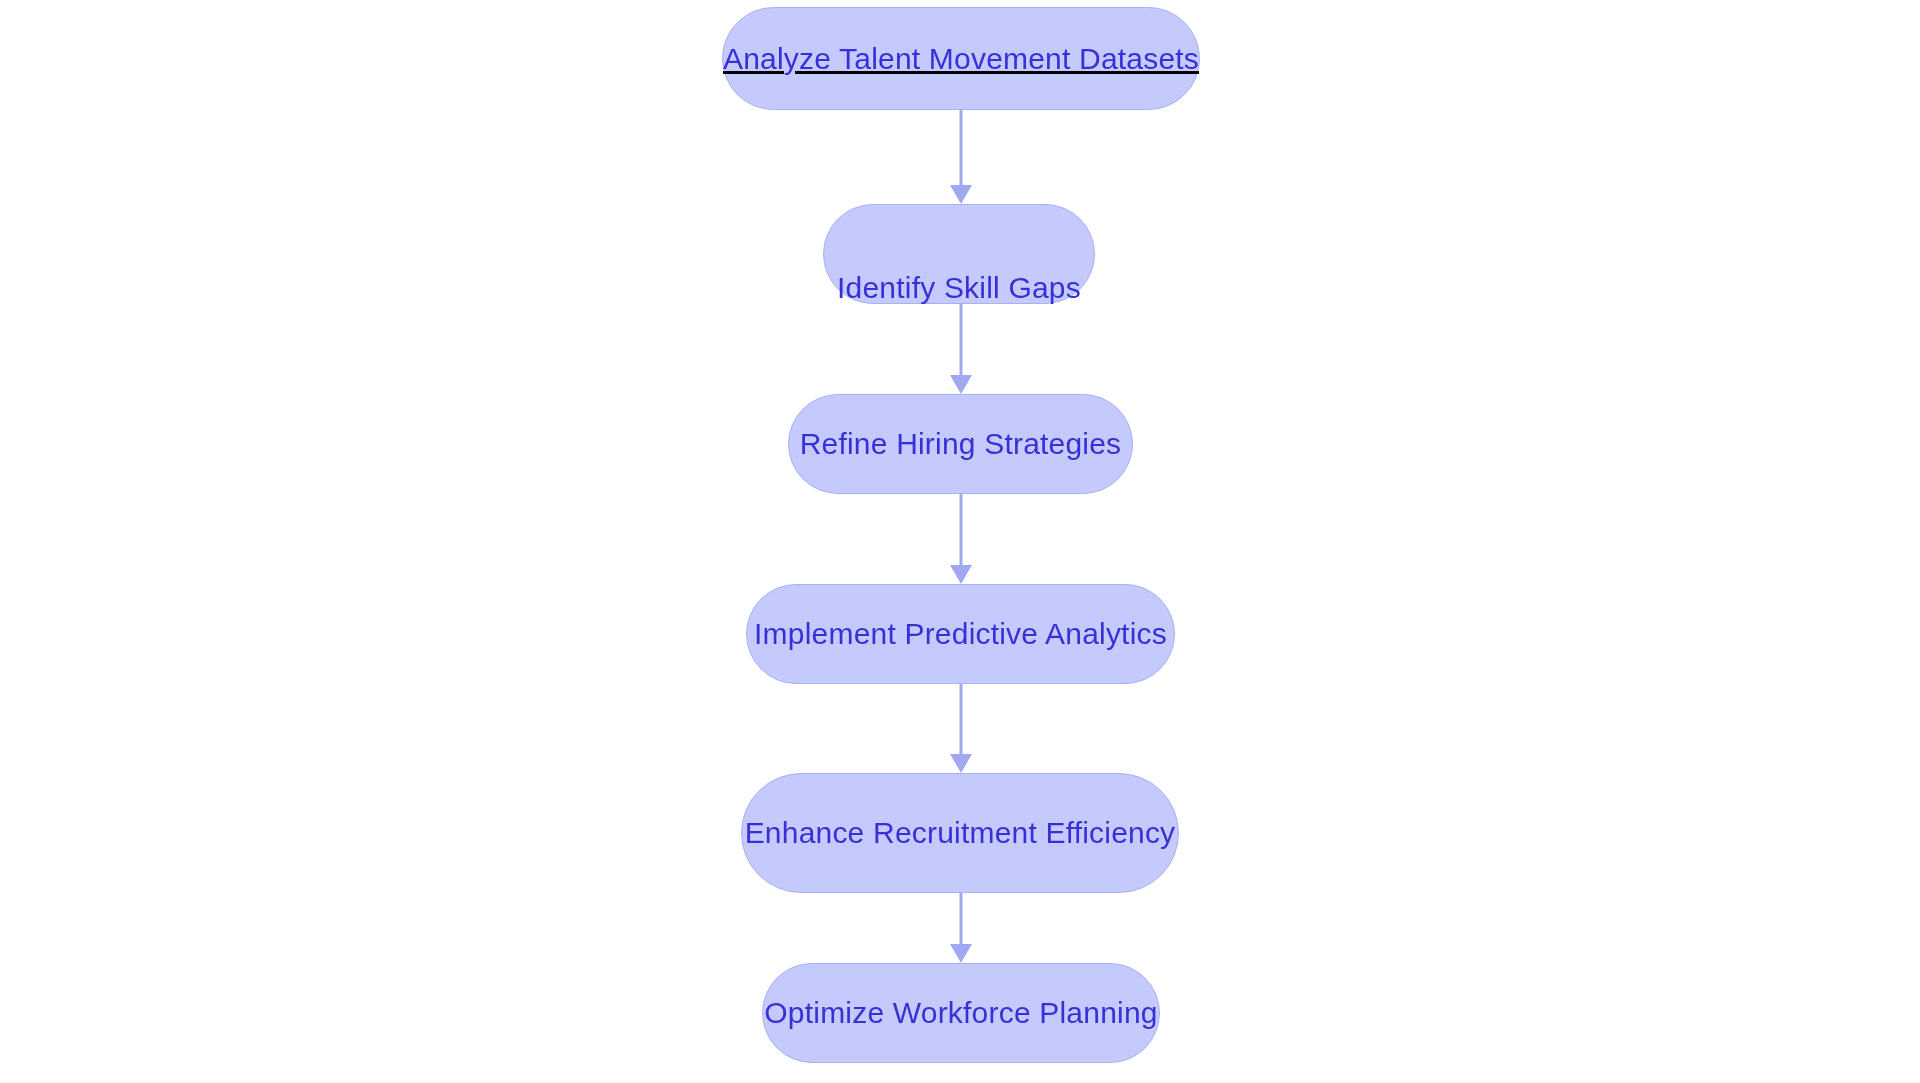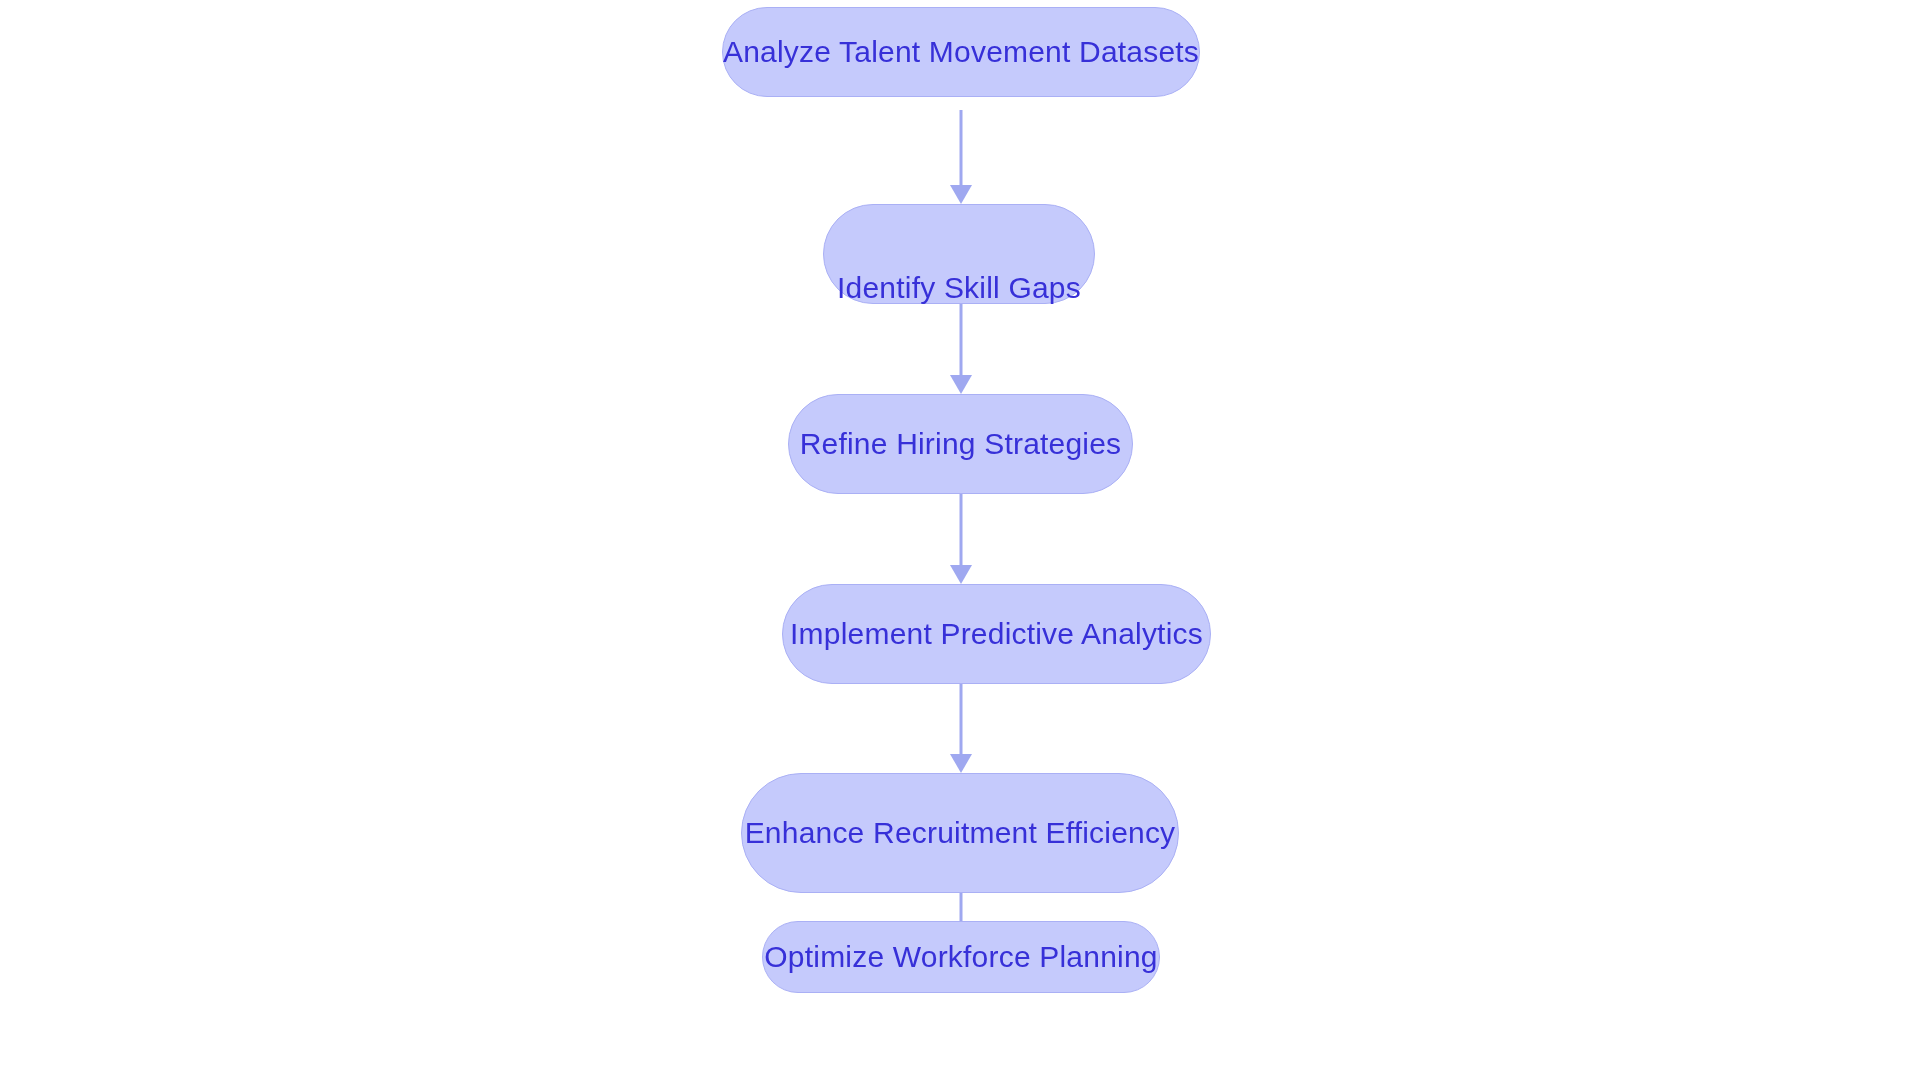--- a/index.html
+++ b/index.html
@@ -94,37 +94,37 @@
   <div class="connector" style="left:950px; top:684px; width:22px; height:89px;">
     <div class="connector-line" style="height:70px;"></div>
     <div class="connector-head"></div>
   </div>
 
   <div class="connector" style="left:950px; top:873px; width:22px; height:90px;">
     <div class="connector-line" style="height:71px;"></div>
     <div class="connector-head"></div>
   </div>
 
-  <div class="node" style="left:722px; top:7px; width:478px; height:90px;">
+  <div class="node" style="left:722px; top:7px; width:478px; height:103px;text-decoration:underline;">
     <span class="node-label">Analyze Talent Movement Datasets</span>
   </div>
 
   <div class="node" style="left:823px; top:204px; width:272px; height:100px;align-items:flex-end;">
     <span class="node-label">Identify Skill Gaps</span>
   </div>
 
   <div class="node" style="left:788px; top:394px; width:345px; height:100px;">
     <span class="node-label">Refine Hiring Strategies</span>
   </div>
 
-  <div class="node" style="left:782px; top:584px; width:429px; height:100px;">
+  <div class="node" style="left:746px; top:584px; width:429px; height:100px;">
     <span class="node-label">Implement Predictive Analytics</span>
   </div>
 
   <div class="node" style="left:741px; top:773px; width:438px; height:120px;">
     <span class="node-label">Enhance Recruitment Efficiency</span>
   </div>
 
-  <div class="node" style="left:762px; top:921px; width:398px; height:72px;">
+  <div class="node" style="left:762px; top:963px; width:398px; height:100px;">
     <span class="node-label">Optimize Workforce Planning</span>
   </div>
 
 </div>
 
 </body></html>

